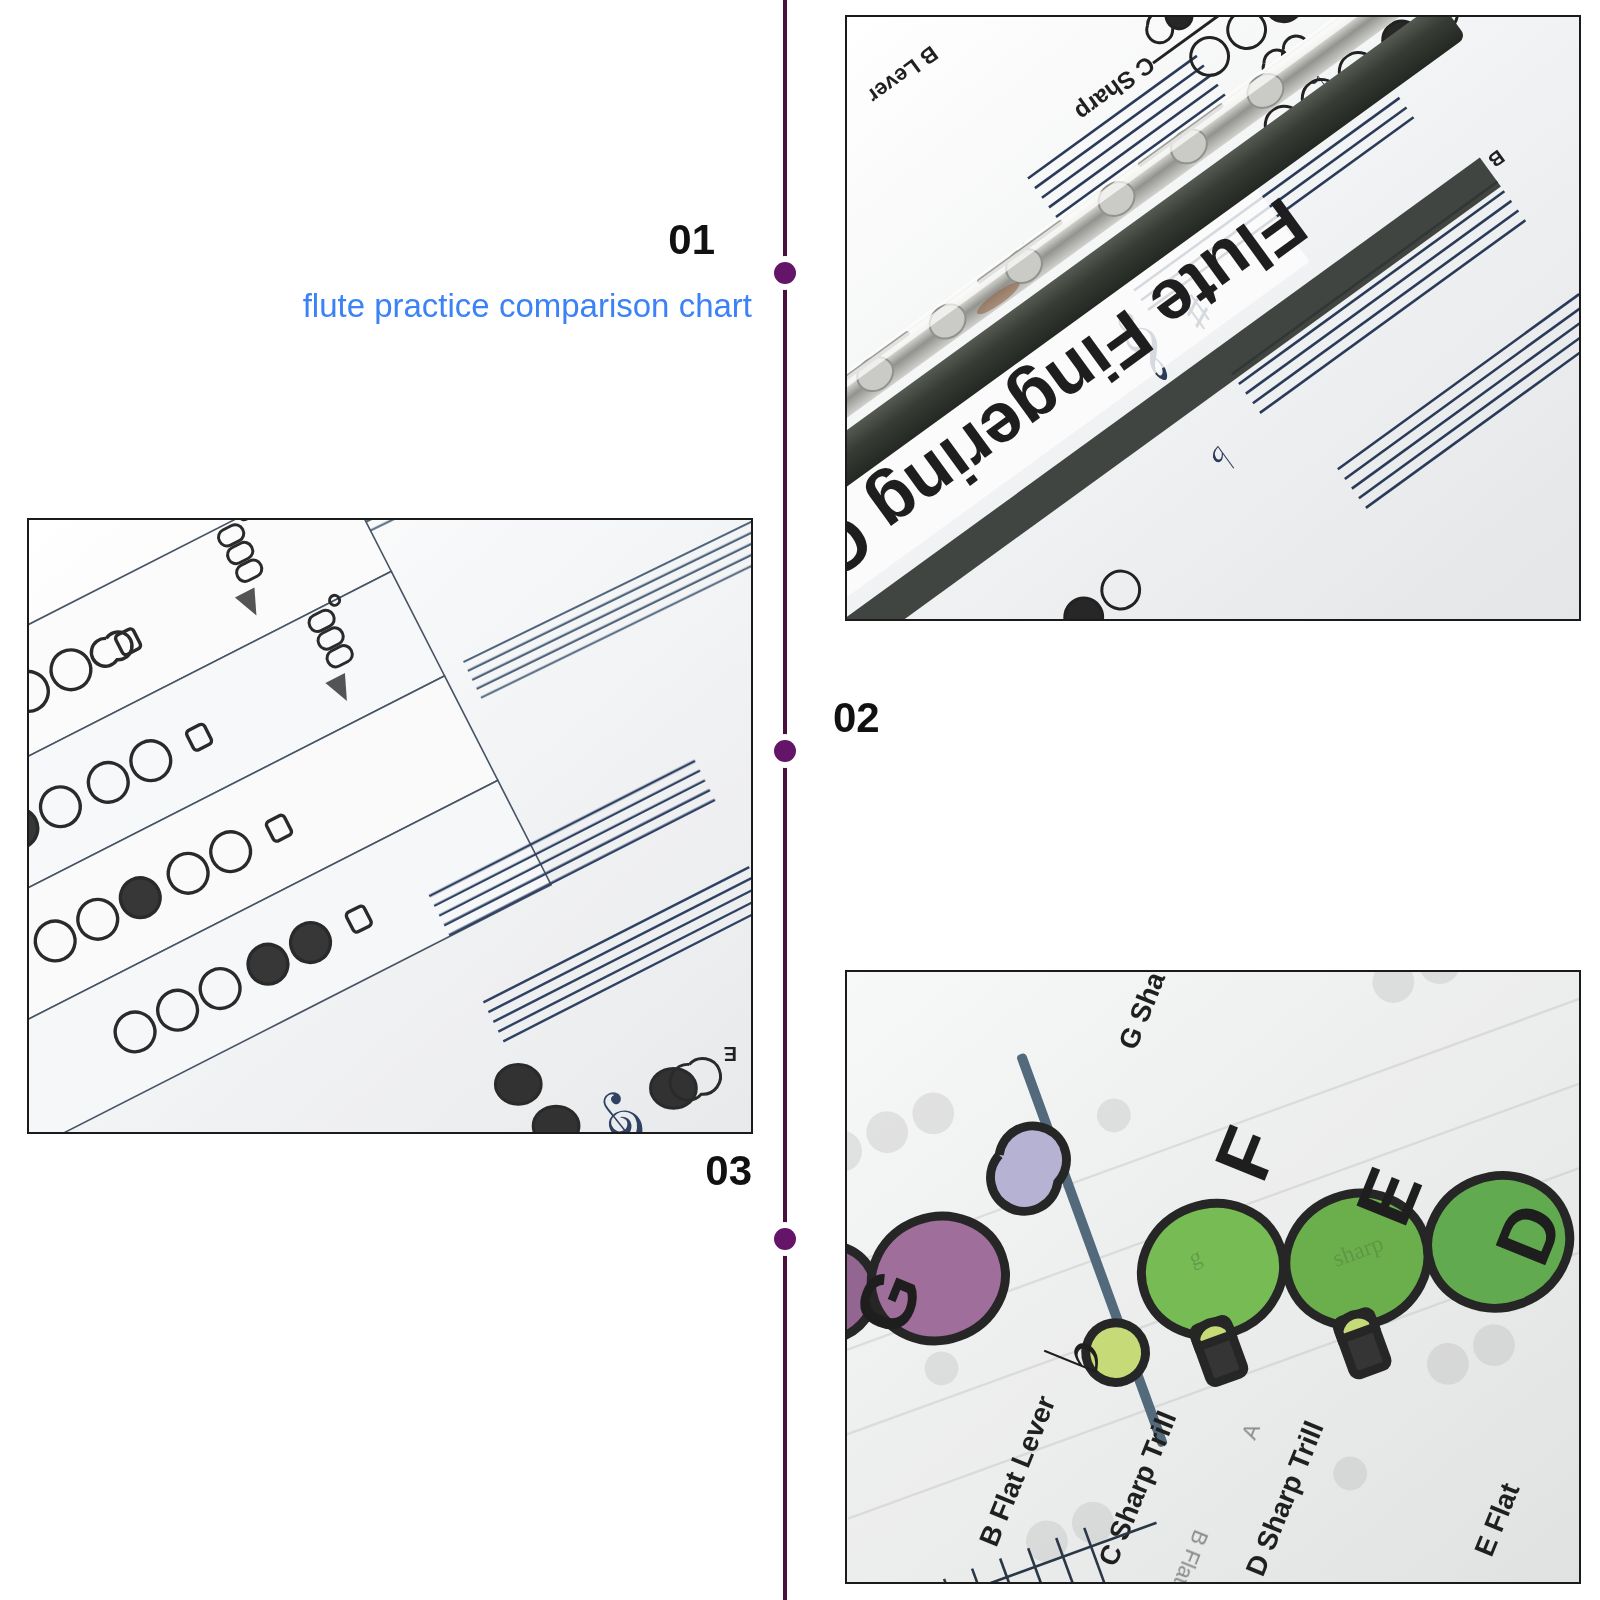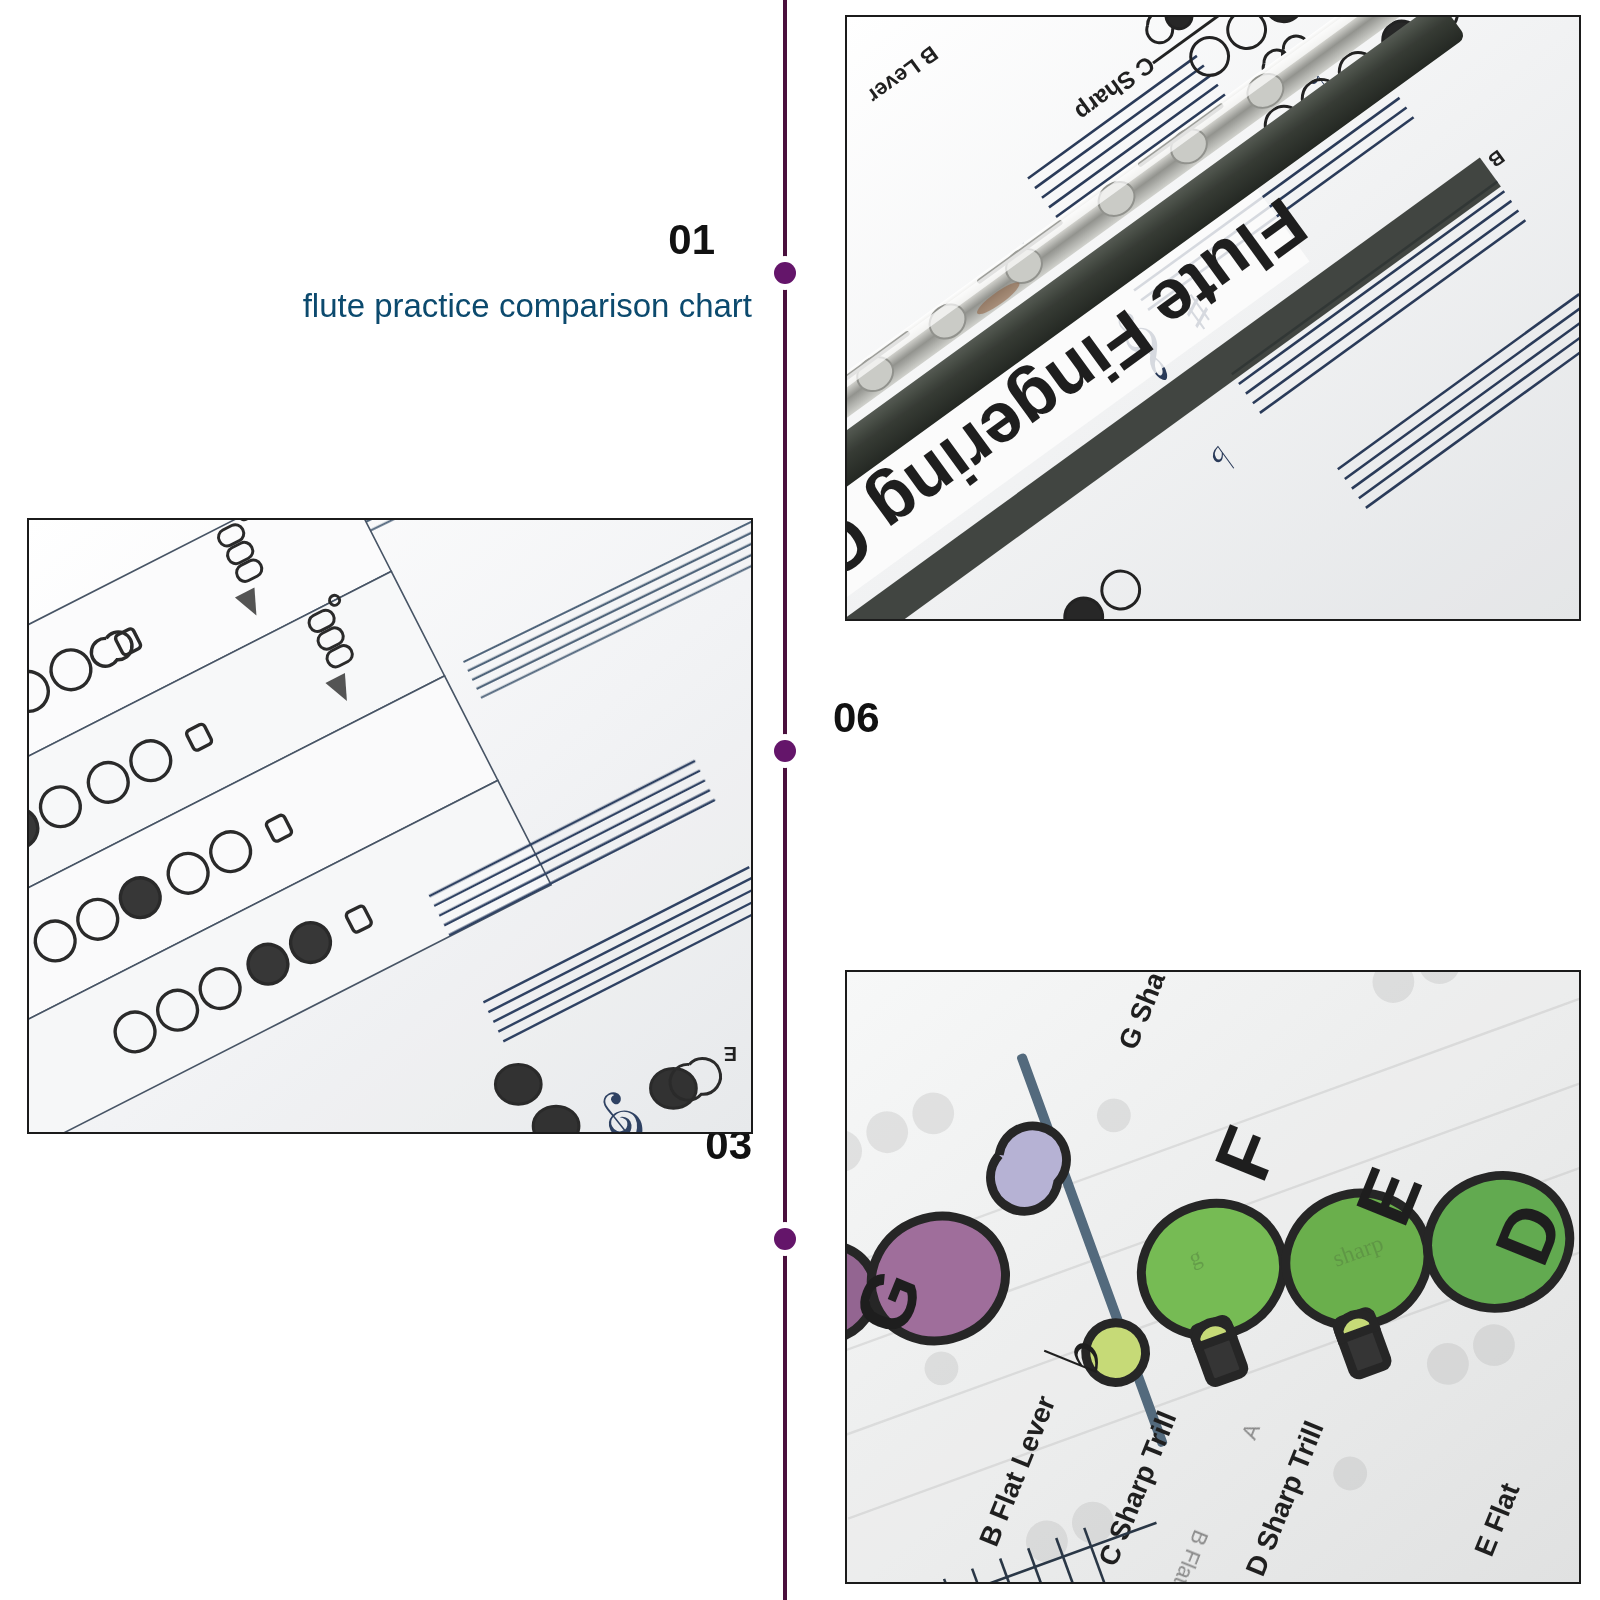--- a/index.html
+++ b/index.html
@@ -41,32 +41,32 @@
     font-weight: bold;
     font-size: 42px;
     color: #111111;
     letter-spacing: 0px;
     line-height: 1;
   }
   .step-cap {
     position: absolute;
     font-family: "Liberation Sans", sans-serif;
     font-size: 33px;
-    color: #0c4a6e;
+    color: #3b82f6;
     line-height: 1.15;
     white-space: nowrap;
   }
 
   .num-1 { left: 703px; top: 219px; transform: translateX(-100%); margin-left: 12px; }
   .cap-1 { left: 752px; top: 287px; transform: translateX(-100%); }
 
   .num-2 { left: 833px; top: 697px; }
   .cap-2 { left: 833px; top: 768px; }
 
-  .num-3 { left: 752px; top: 1124px; transform: translateX(-100%); }
+  .num-3 { left: 752px; top: 1150px; transform: translateX(-100%); }
   .cap-3 { left: 752px; top: 1222px; transform: translateX(-100%); }
 
   
   .photo {
     position: absolute;
     overflow: hidden;
     border: 2px solid #1b1b1b;
     background: #f2f2f2;
   }
   .photo-left     { left: 27px;  top: 518px; width: 726px; height: 616px; }
@@ -81,21 +81,21 @@
 <div id="page">
 
   <div class="timeline-line"></div>
   <div class="timeline-dot dot-1"></div>
   <div class="timeline-dot dot-2"></div>
   <div class="timeline-dot dot-3"></div>
 
   <div class="step-num num-1">01</div>
   <div class="step-cap cap-1">flute practice comparison chart</div>
 
-  <div class="step-num num-2">06</div>
+  <div class="step-num num-2">02</div>
 
   <div class="step-num num-3">03</div>
 
   <div class="photo photo-left">
     <svg viewBox="0 0 726 616" preserveAspectRatio="none">
       <defs>
         <linearGradient id="lpaper" x1="0" y1="0" x2="1" y2="1">
           <stop offset="0%" stop-color="#ffffff"></stop>
           <stop offset="55%" stop-color="#f2f3f5"></stop>
           <stop offset="100%" stop-color="#e6e8ea"></stop>

